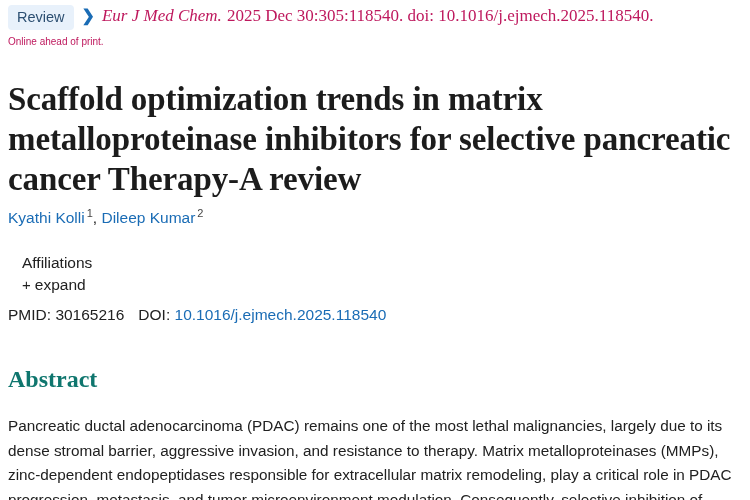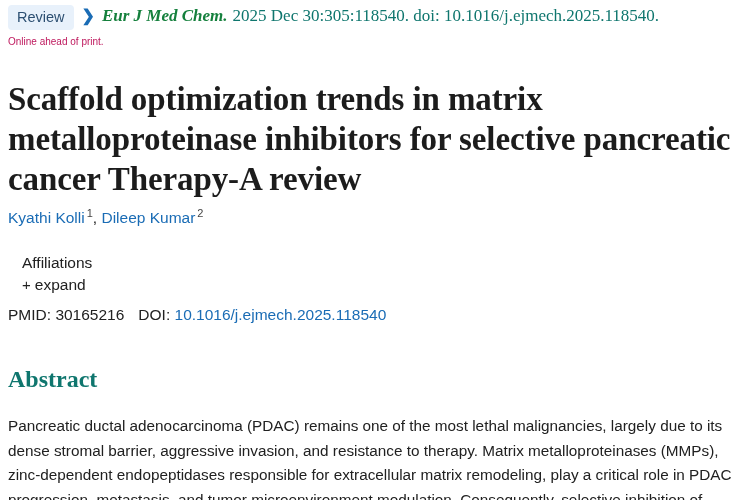--- a/index.html
+++ b/index.html
@@ -48,33 +48,33 @@
     top: 1px;
   }
   .chev {
     color: #1a6cb5;
     font-size: 16px;
     padding: 0 7px 0 6px;
     line-height: 24px;
     font-weight: 600;
   }
   .journal {
-    color: #15803d;
-    font-weight: 700;
+    color: #be185d;
+    font-weight: 400;
     font-style: italic;
     font-family: "Liberation Serif", serif;
     font-size: 17px;
     line-height: 24px;
     text-decoration: none;
   }
   .cite-rest {
     font-family: "Liberation Serif", serif;
     font-size: 17px;
     line-height: 24px;
-    color: #0f766e;
+    color: #be185d;
     margin-left: 5px;
   }
   .ahead {
     font-size: 10px;
     line-height: 22px;
     color: #be185d;
     margin-top: 2px;
   }
 
   

